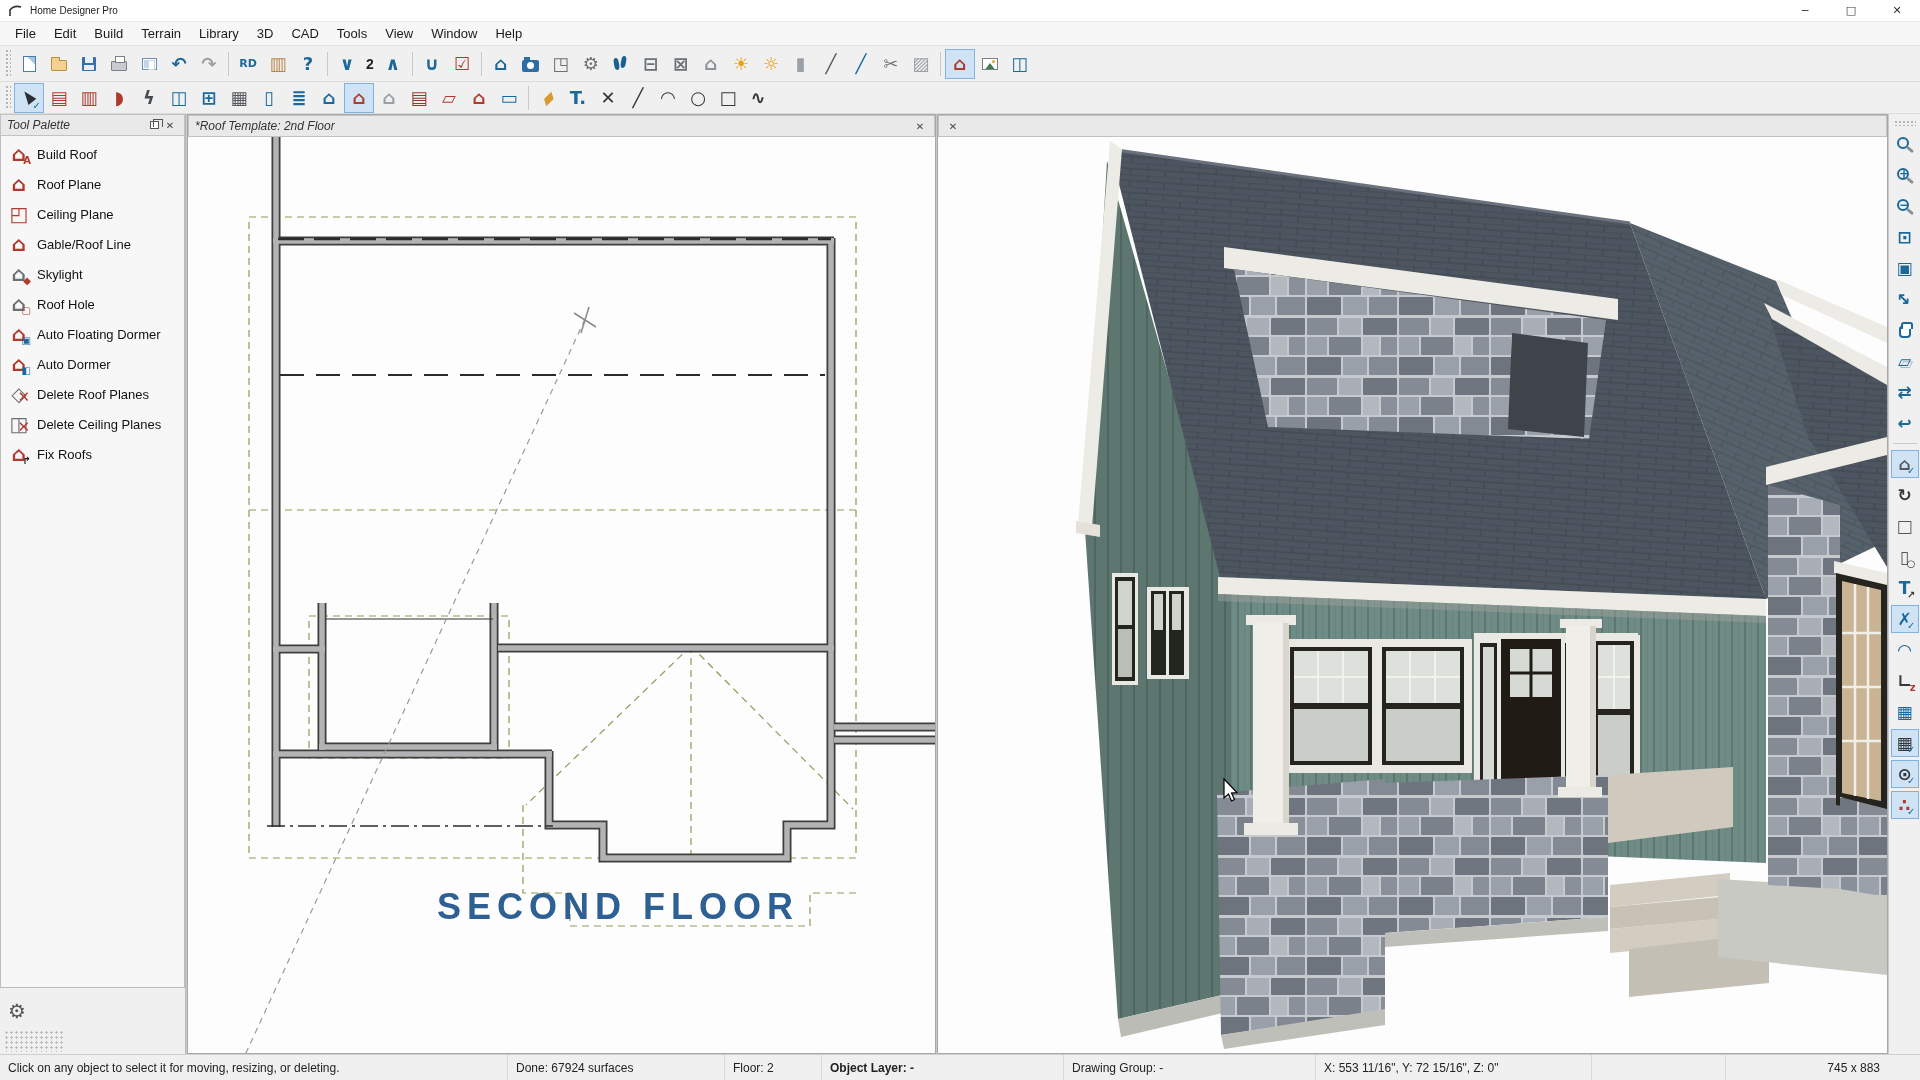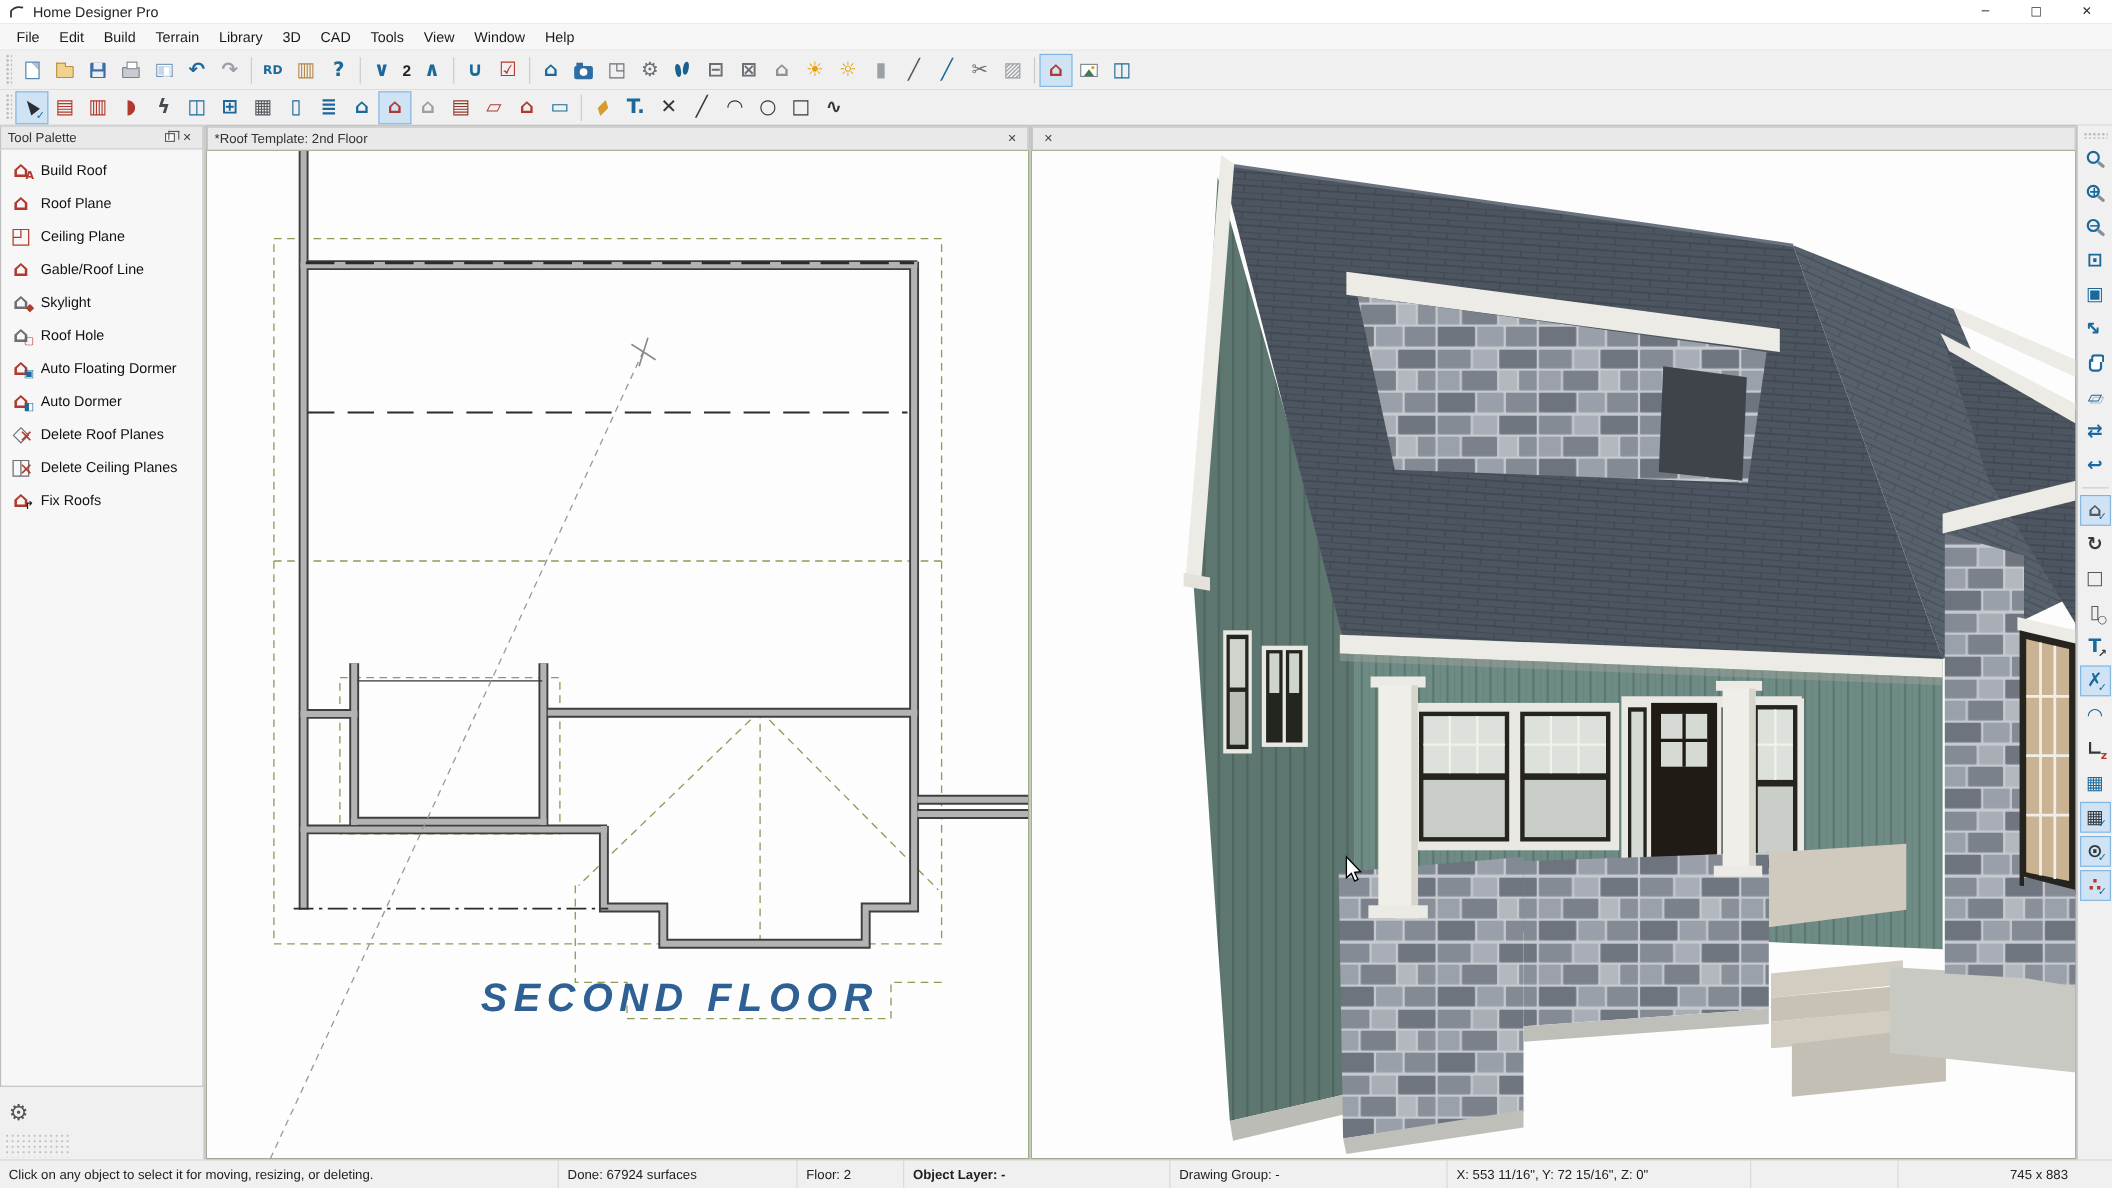--- a/index.html
+++ b/index.html
@@ -2,21 +2,21 @@
 <html><head>
 <meta charset="utf-8">
 <style>
   * { margin:0; padding:0; box-sizing:border-box; }
   html,body { width:1920px; height:1080px; overflow:hidden;
     font-family:"Liberation Sans", sans-serif; background:#f0f0f0; font-size:12px; color:#1a1a1a; }
 
   
   .titlebar { height:22px; background:#ffffff; display:flex; align-items:center; border-bottom:1px solid #e8e8e8; }
   .app-icon { width:16px; height:14px; margin:0 6px 0 8px; }
-  .title-text { font-size:13px; color:#222; }
+  .title-text { font-size:10px; color:#222; }
   .win-controls { margin-left:auto; display:flex; height:100%; }
   .win-btn { width:46px; height:100%; display:flex; align-items:center; justify-content:center;
     font-family:"DejaVu Sans",sans-serif; font-size:11px; color:#333; background:transparent; border:none; }
   .menubar { height:24px; background:#f7f7f7; display:flex; align-items:center; padding-left:6px; border-bottom:1px solid #e3e3e3; }
   .menu-item { padding:3px 9px; font-size:13px; color:#1a1a1a; }
 
   
   .toolbar { background:#f0f0f0; display:flex; align-items:center; border-bottom:1px solid #dcdcdc; padding-left:2px; }
   #toolbar1 { height:36px; }
   #toolbar2 { height:32px; }
@@ -63,42 +63,42 @@
   .ic-hand::before { content:""; position:absolute; top:-6px; left:0px; width:8px; height:5px; border:2px solid #1b699b; border-bottom:none; border-radius:3px 3px 0 0; background:#fff; }
   .ic-cursor { width:0; height:0; border-left:5px solid transparent; border-right:5px solid transparent; border-bottom:13px solid #2b2f33; transform:rotate(-38deg) translateY(-1px); }
 
   
   #main { position:relative; height:940px; background:#c9c9c9; }
 
   
   #palette { position:absolute; left:0; top:0; width:186px; height:940px; background:#f0f0f0; border-right:1px solid #b9b9b9; }
   .panel-title { height:22px; background:#e9e9e9; border:1px solid #c2c2c2; display:flex; align-items:center;
     padding:0 6px; font-size:12px; color:#333; }
-  .panel-title .pt-label { flex:1; overflow:hidden; white-space:nowrap; text-overflow:ellipsis; }
+  .panel-title .pt-label { flex:1; overflow:hidden; white-space:nowrap; text-overflow:ellipsis;font-style:italic; }
   .pt-btn { width:16px; height:16px; display:flex; align-items:center; justify-content:center; border:none; background:transparent;
     font-family:"DejaVu Sans",sans-serif; font-size:10px; color:#444; padding:0; }
   .ic-float { width:9px; height:8px; border:1px solid #555; position:relative; background:#fff; }
   .ic-float::before { content:""; position:absolute; top:-3px; left:2px; width:8px; height:7px; border:1px solid #555; border-bottom:none; }
   #palette-list { position:absolute; top:22px; left:0; right:0; bottom:66px; background:#f7f7f7; border:1px solid #bdbdbd; border-top:none; padding-top:3px; }
   .pal-item { height:30px; display:flex; align-items:center; padding-left:5px; }
   .pal-ic { width:26px; height:24px; position:relative; display:flex; align-items:center; justify-content:center; margin-right:5px; }
   .pal-ic .glyph { font-size:20px; }
   .pal-ic .ovl { font-size:10px; right:1px; bottom:0; }
   .pal-ic .ovl.big { font-size:15px; right:2px; bottom:1px; }
   .pal-label { font-size:13px; color:#111; }
   #palette-footer { position:absolute; bottom:30px; left:4px; }
   .gear-btn { width:26px; height:26px; border:none; background:transparent; font-family:"DejaVu Sans",sans-serif; font-size:20px; color:#555; padding:0; }
   #palette-handle { position:absolute; bottom:2px; left:4px; width:60px; height:22px;
     background-image:radial-gradient(#bdbdbd 1px, transparent 1.2px); background-size:5px 5px; }
 
   
   .doc-panel { position:absolute; top:0; height:940px; background:#fff; border:1px solid #a8a8a8; }
   #plan-panel { left:187px; width:749px; }
   #cam-panel { left:937px; width:951px; }
-  .doc-content { position:absolute; top:22px; left:0; right:0; bottom:0; background:#4d7c0f; overflow:hidden;font-style:italic; }
+  .doc-content { position:absolute; top:22px; left:0; right:0; bottom:0; background:#7dd3fc; overflow:hidden; }
   .doc-content svg { display:block; }
 
   
   #right-toolbar { position:absolute; right:0; top:0; width:32px; height:940px; background:#f0f0f0; border-left:1px solid #c9c9c9;
     display:flex; flex-direction:column; align-items:center; padding-top:4px; }
   #right-toolbar .tb-handle { width:22px; height:6px; margin:2px 0 4px 0; align-self:center;
     background-image:radial-gradient(#b5b5b5 1px, transparent 1.2px); background-size:4px 4px; }
   #right-toolbar .tb-btn { width:28px; height:28px; margin-bottom:3px; }
   #right-toolbar .tb-sep { width:24px; height:1px; margin:3px 0 6px 0; }
   #right-toolbar .glyph { font-size:17px; }

